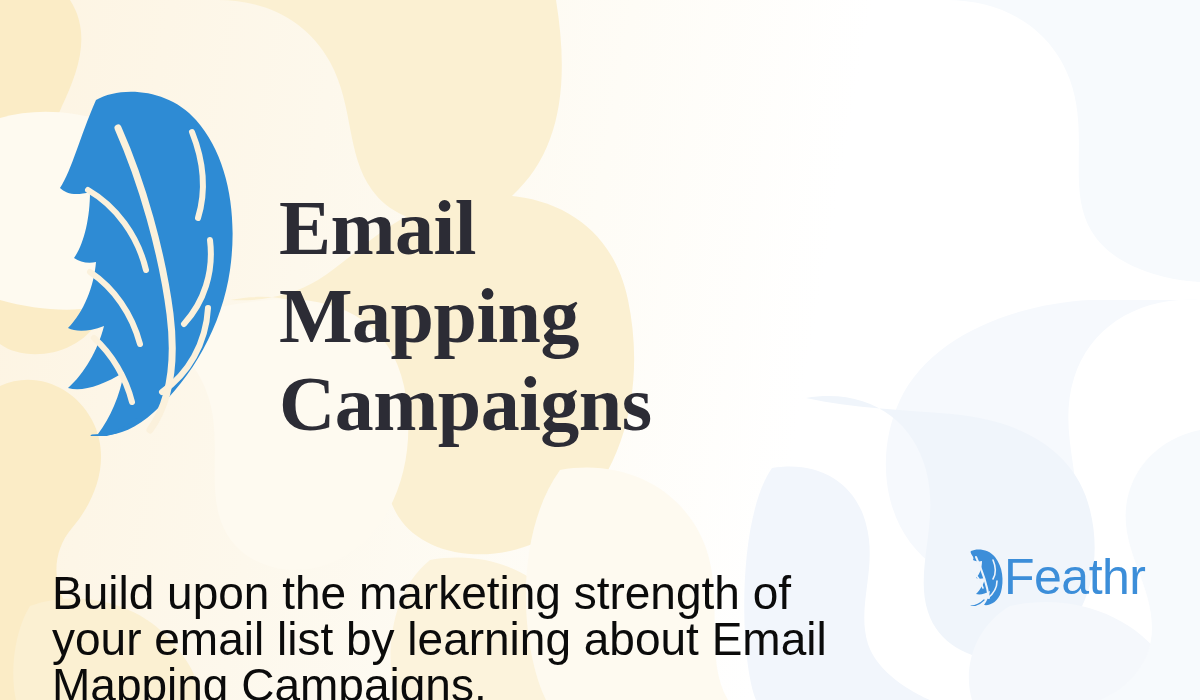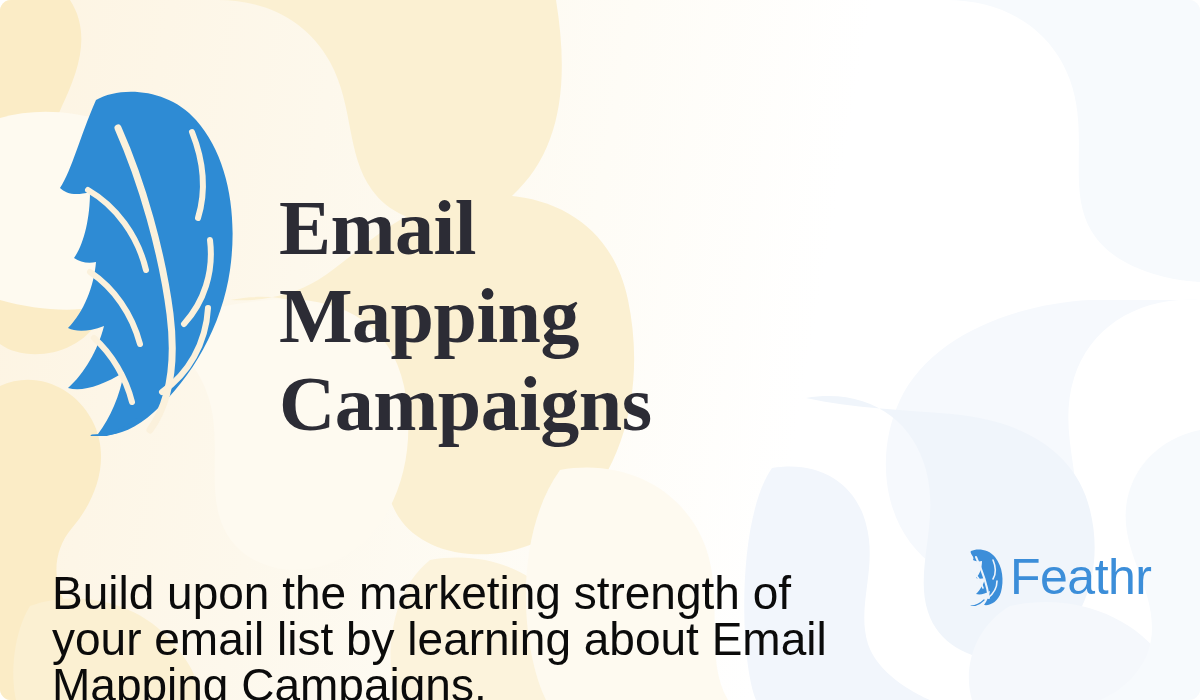--- a/index.html
+++ b/index.html
@@ -7,21 +7,20 @@
     padding: 0;
     background: #ffffff;
   }
   #canvas {
     position: relative;
     width: 1200px;
     height: 700px;
     overflow: hidden;
     background: #fdfaf2;
     font-family: "Liberation Sans", sans-serif;
-    border-radius: 11px;
   }
 
   
   .bg-layer {
     position: absolute;
     inset: 0;
     width: 1200px;
     height: 700px;
     pointer-events: none;
   }
@@ -71,21 +70,20 @@
     color: #0b0b0b;
   }
 
   
   .brand {
     position: absolute;
     left: 962px;
     top: 548px;
     display: flex;
     align-items: center;
-    gap: 6px;
   }
   .brand-mark { width: 42px; height: 58px; display: block; }
   .brand-word {
     font-family: "Liberation Sans", sans-serif;
     font-weight: 400;
     font-size: 50px;
     line-height: 50px;
     letter-spacing: -0.5px;
     color: #3c8ed9;
   }

